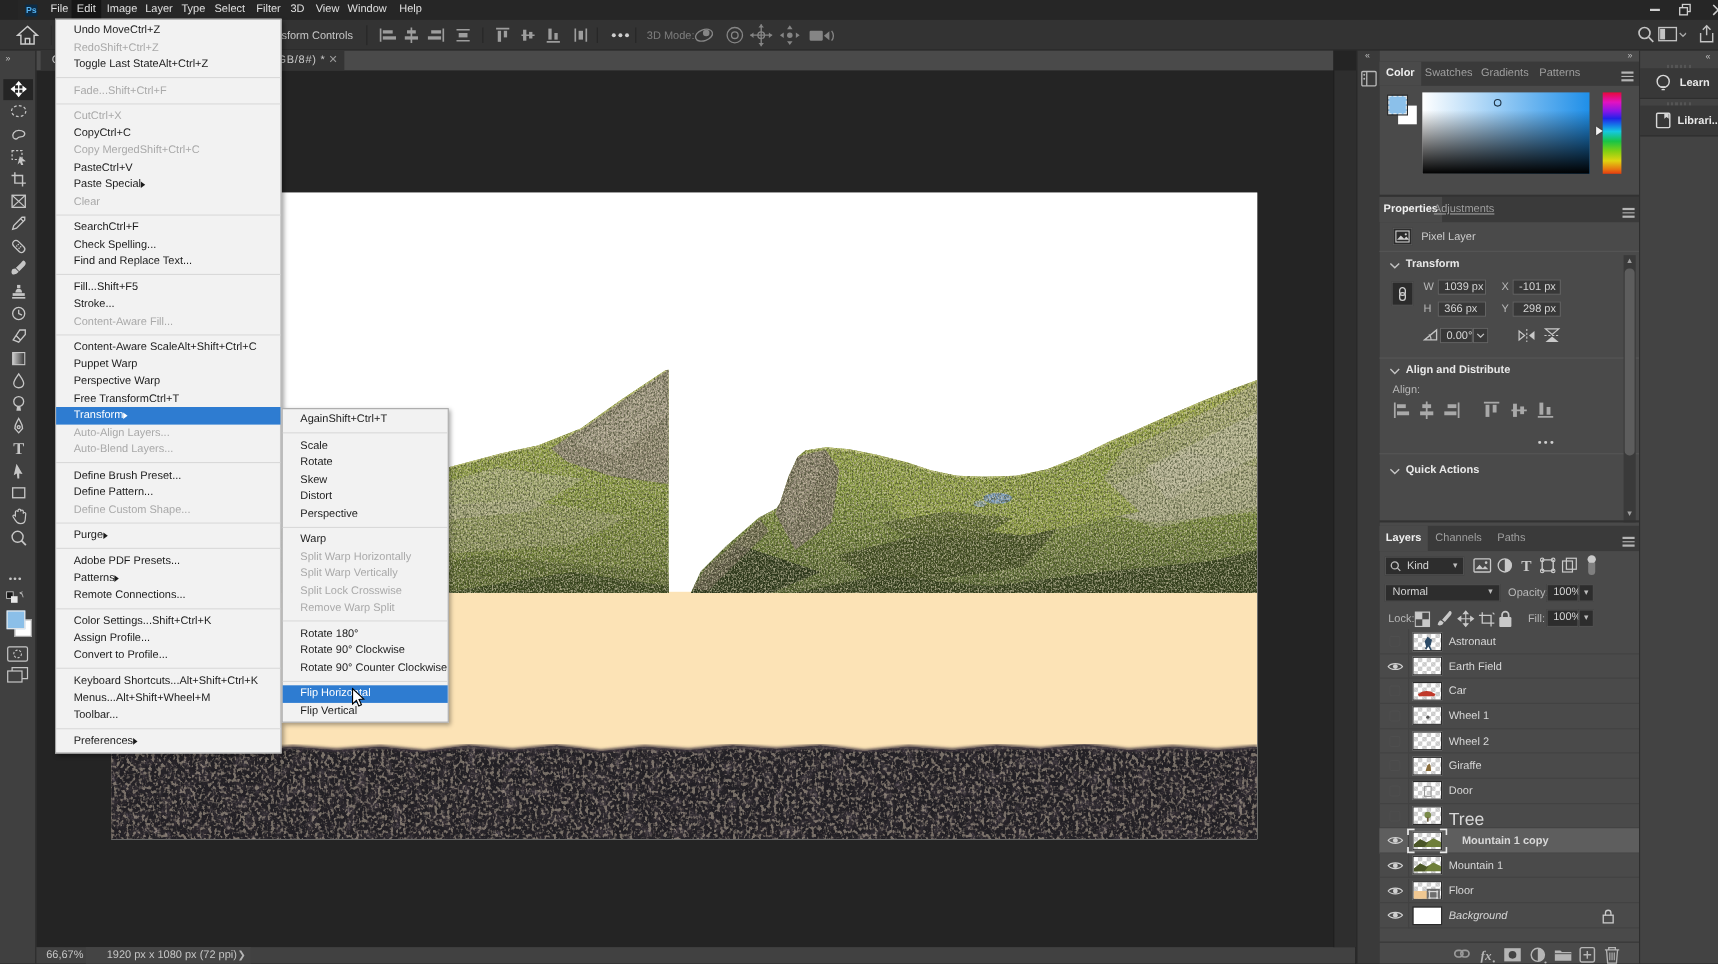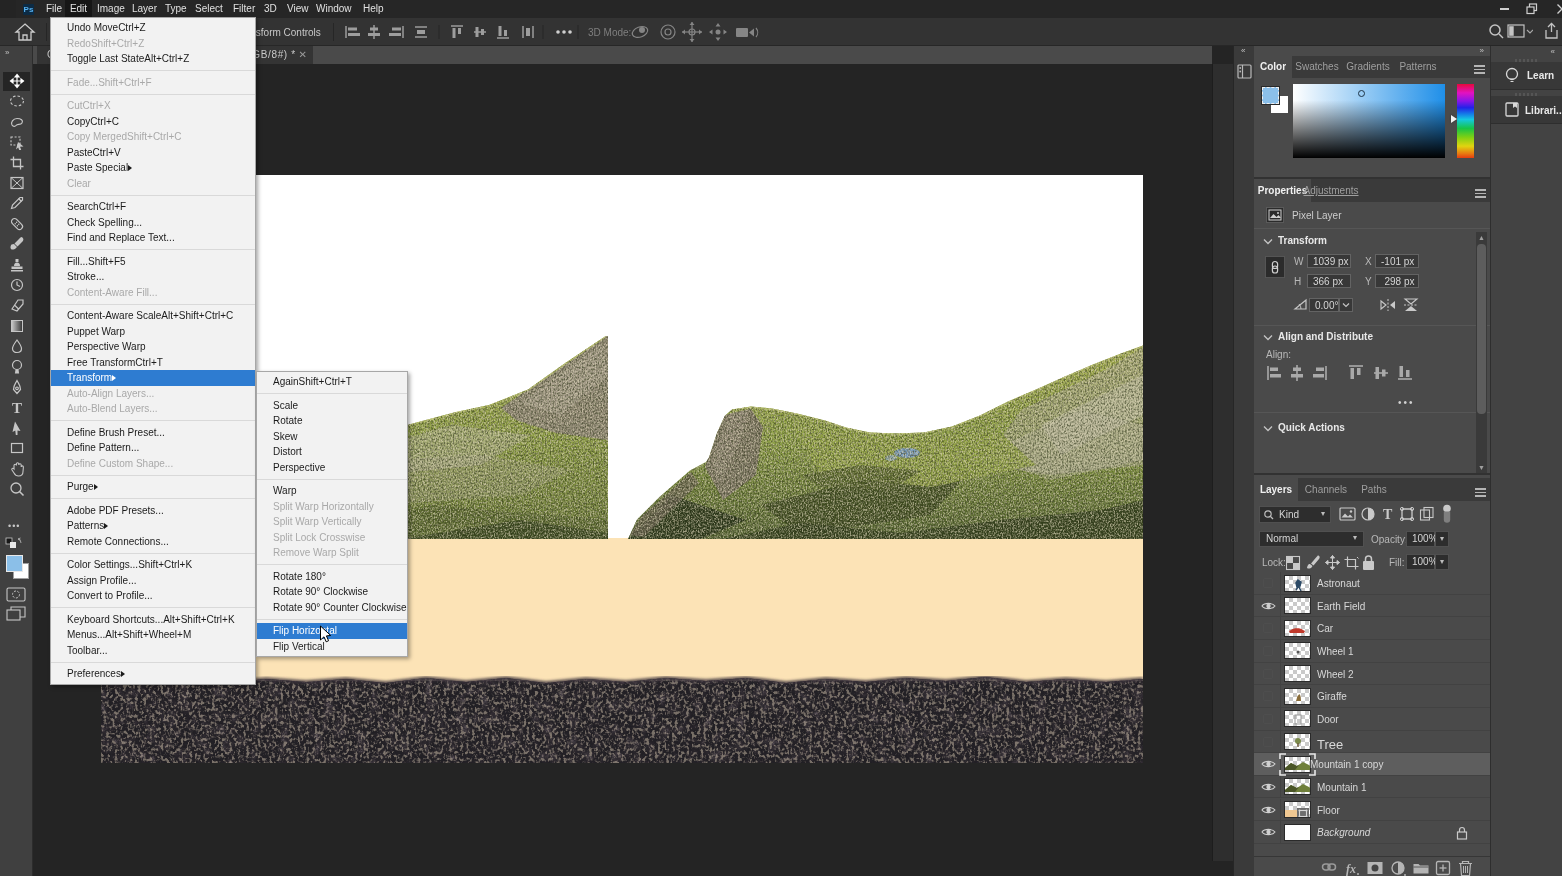--- a/index.html
+++ b/index.html
@@ -382,20 +382,26 @@
         <rect x="5" y="5" width="6" height="6" fill="#e8e8e8"></rect>
         <path d="M13 2 a4 4 0 0 1 3 4 M13 2 l2.5 -1 M13 2 l2.5 1" stroke="#b0b0b0" stroke-width="0.9" fill="none"></path>
       </svg><div style="position:absolute;left:6px;top:509px;width:17px;height:17px;background:#8bbfe8;border:1px solid #e8e8e8;z-index:2;"></div><div style="position:absolute;left:13px;top:517px;width:16px;height:16px;background:#ffffff;border:1px solid #9f9f9f;"></div><svg width="22" height="16" style="position:absolute;left:6px;top:541px;">
         <rect x="1" y="1" width="18" height="13" rx="1.5" fill="none" stroke="#c6c6c6" stroke-width="1.1"></rect>
         <circle cx="10" cy="7.5" r="3.5" fill="none" stroke="#c6c6c6" stroke-width="1" stroke-dasharray="2 1.5"></circle>
       </svg><svg width="22" height="18" style="position:absolute;left:6px;top:560px;">
         <rect x="1" y="4" width="13" height="10" fill="none" stroke="#c6c6c6" stroke-width="1.1"></rect>
         <path d="M5 4 L5 1 L19 1 L19 11 L14 11" fill="none" stroke="#c6c6c6" stroke-width="1.1"></path>
       </svg></div>
 
+  <div id="statusbar" class="abs">
+    <span style="position:absolute;left:9px;">66,67%</span>
+    <span style="position:absolute;left:45px;width:150px;height:15px;background:#444444;"></span>
+    <span style="position:absolute;left:64px;">1920 px x 1080 px (72 ppi)</span>
+    <span style="position:absolute;left:183px;color:#b5b5b5;font-size:9px;">❯</span>
+  </div>
 
   <div id="scrollstrip" class="abs"></div>
   <div id="dockstrip" class="abs">
     <div style="position:absolute;left:7px;top:0px;color:#c0c0c0;font-size:8px;letter-spacing:-1px;">«</div>
     <svg width="18" height="18" style="position:absolute;left:2px;top:17px;">
       <rect x="2" y="2" width="13" height="13" rx="1" fill="none" stroke="#b9b9b9" stroke-width="1.2"></rect>
       <line x1="6.5" y1="2" x2="6.5" y2="15" stroke="#b9b9b9" stroke-width="1.2"></line>
       <circle cx="4.2" cy="5" r="0.9" fill="#b9b9b9"></circle>
         <circle cx="4.2" cy="8.5" r="0.9" fill="#b9b9b9"></circle>
     </svg>
@@ -651,36 +657,36 @@
             </svg></div>
           <div style="position:absolute;left:63px;top:6px;color:#d8d8d8;font-size:10px;">Door</div>
         </div>
         <div style="position:absolute;left:0;top:158.55px;width:236px;height:22.65px;border-bottom:1px solid #424242;">
           <div style="position:absolute;left:26px;top:0;width:1px;height:22.65px;background:#424242;"></div>
           <div style="position:absolute;left:9px;top:6px;width:10px;height:10px;border:1px solid #4e4e4e;border-radius:2px;"></div>
           <div style="position:absolute;left:30px;top:2.5px;width:27px;height:17px;background-color:#fff;background-image:linear-gradient(45deg,#cacaca 25%,transparent 25%,transparent 75%,#cacaca 75%),linear-gradient(45deg,#cacaca 25%,transparent 25%,transparent 75%,#cacaca 75%);background-position:0 0,4px 4px;background-size:8px 8px;border:1px solid #2a2a2a;overflow:hidden;"><svg width="26" height="17">
               <circle cx="13" cy="7" r="3" fill="#7a8a4a"></circle>
               <rect x="12.3" y="9" width="1.4" height="4" fill="#6b5a3a"></rect>
             </svg></div>
-          <div style="position:absolute;left:63px;top:6px;color:#d8d8d8;font-size:13px;">Tree</div>
+          <div style="position:absolute;left:63px;top:6px;color:#d8d8d8;font-size:16px;">Tree</div>
         </div>
         <div style="position:absolute;left:0;top:181.20px;width:236px;height:22.65px;background:#5e5e5e;border-bottom:1px solid #424242;">
           <div style="position:absolute;left:26px;top:0;width:1px;height:22.65px;background:#424242;"></div>
           <svg width="15" height="10" style="position:absolute;left:7px;top:6px;">
             <path d="M1 5 C3.5 1.5 11.5 1.5 14 5 C11.5 8.5 3.5 8.5 1 5 Z" fill="none" stroke="#d0d0d0" stroke-width="1.1"></path>
             <circle cx="7.5" cy="5" r="2.2" fill="#d0d0d0"></circle>
           </svg>
           <div style="position:absolute;left:30px;top:2.5px;width:27px;height:17px;background-color:#fff;background-image:linear-gradient(45deg,#cacaca 25%,transparent 25%,transparent 75%,#cacaca 75%),linear-gradient(45deg,#cacaca 25%,transparent 25%,transparent 75%,#cacaca 75%);background-position:0 0,4px 4px;background-size:8px 8px;border:1px solid #2a2a2a;overflow:hidden;"><svg width="26" height="17">
               <path d="M0 11 L6 6 L12 9 L18 5 L26 9 L26 13 L0 13 Z" fill="#6f7f3a"></path>
               <path d="M0 11 L6 6 L12 9 L14 8 L10 13 L0 13 Z" fill="#4a5527"></path>
             </svg></div>
           <svg width="37" height="23" style="position:absolute;left:25px;top:-0.5px;">
             <path d="M1 6 L1 1 L7 1 M30 1 L36 1 L36 6 M36 17 L36 22 L30 22 M7 22 L1 22 L1 17" fill="none" stroke="#e8e8e8" stroke-width="1.6"></path>
           </svg>
-          <div style="position:absolute;left:56px;top:6px;color:#d8d8d8;font-size:10px;">Mountain 1 copy</div>
+          <div style="position:absolute;left:75px;top:6px;color:#d8d8d8;font-size:10px;font-weight:bold;">Mountain 1 copy</div>
         </div>
         <div style="position:absolute;left:0;top:203.85px;width:236px;height:22.65px;border-bottom:1px solid #424242;">
           <div style="position:absolute;left:26px;top:0;width:1px;height:22.65px;background:#424242;"></div>
           <svg width="15" height="10" style="position:absolute;left:7px;top:6px;">
             <path d="M1 5 C3.5 1.5 11.5 1.5 14 5 C11.5 8.5 3.5 8.5 1 5 Z" fill="none" stroke="#d0d0d0" stroke-width="1.1"></path>
             <circle cx="7.5" cy="5" r="2.2" fill="#d0d0d0"></circle>
           </svg>
           <div style="position:absolute;left:30px;top:2.5px;width:27px;height:17px;background-color:#fff;background-image:linear-gradient(45deg,#cacaca 25%,transparent 25%,transparent 75%,#cacaca 75%),linear-gradient(45deg,#cacaca 25%,transparent 25%,transparent 75%,#cacaca 75%);background-position:0 0,4px 4px;background-size:8px 8px;border:1px solid #2a2a2a;overflow:hidden;"><svg width="26" height="17">
               <path d="M0 11 L6 6 L12 9 L18 5 L26 9 L26 13 L0 13 Z" fill="#6f7f3a"></path>
               <path d="M0 11 L6 6 L12 9 L14 8 L10 13 L0 13 Z" fill="#4a5527"></path>

